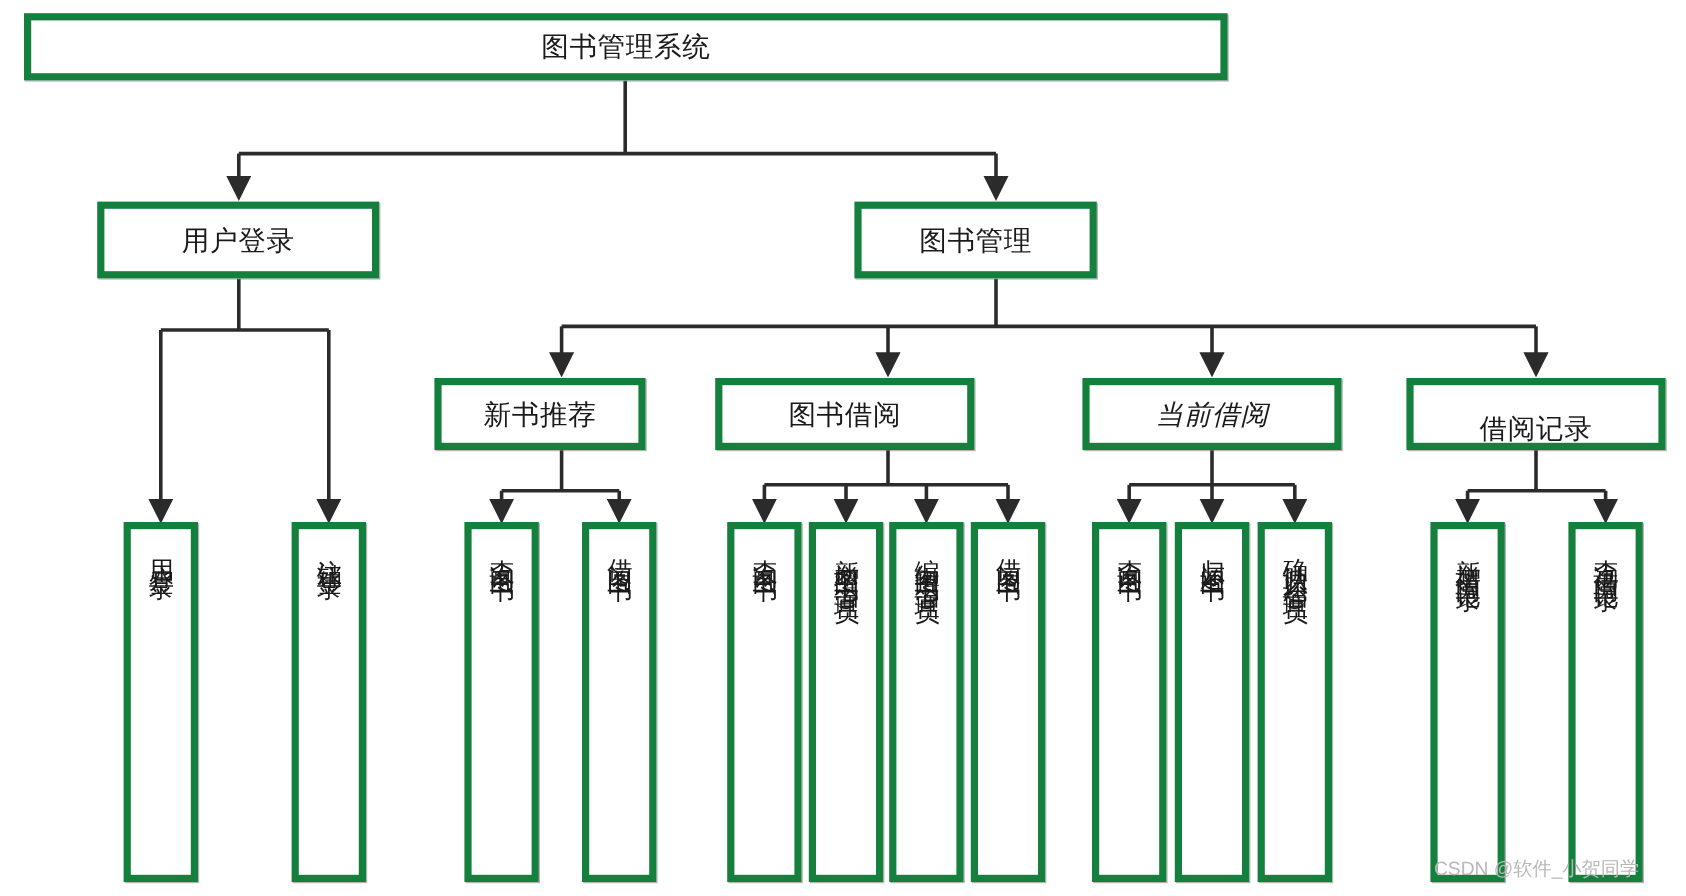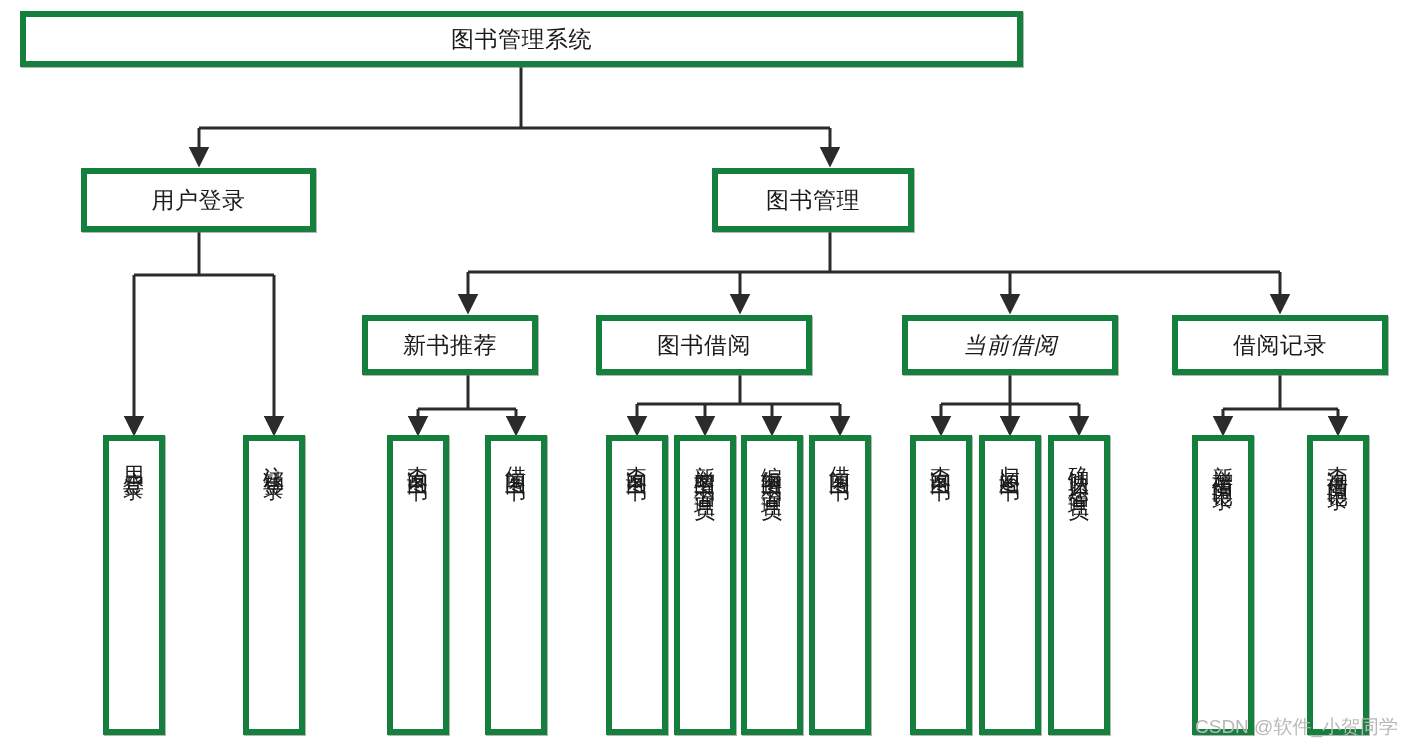--- a/index.html
+++ b/index.html
@@ -57,21 +57,21 @@
   .node.vert .node-label {
     writing-mode: vertical-rl;
     text-orientation: upright;
     font-size: 21px;
     line-height: 1.0;
     letter-spacing: 5px;
     white-space: nowrap;
   }
   .watermark {
     position: absolute;
-    font-size: 19px;
+    font-size: 16px;
     color: #b8b8b8;
     white-space: nowrap;
     user-select: none;
   }
 </style>
 </head>
 <body>
 
 <div id="diagram-root">
 
@@ -138,21 +138,21 @@
 
   <div class="node horiz" style="left:362px; top:315px; width:176px; height:60px;">
     <span class="node-label">新书推荐</span>
   </div>
   <div class="node horiz" style="left:596px; top:315px; width:216px; height:60px;">
     <span class="node-label">图书借阅</span>
   </div>
   <div class="node horiz" style="left:902px; top:315px; width:216px; height:60px;font-style:italic;">
     <span class="node-label">当前借阅</span>
   </div>
-  <div class="node horiz" style="left:1172px; top:315px; width:216px; height:60px;">
+  <div class="node horiz" style="left:1172px; top:315px; width:216px; height:60px;align-items:flex-end;">
     <span class="node-label">借阅记录</span>
   </div>
 
   <div class="node vert" style="left:103px; top:435px; width:62px; height:300px;">
     <span class="node-label">用户登录</span>
   </div>
   <div class="node vert" style="left:243px; top:435px; width:62px; height:300px;">
     <span class="node-label">注销登录</span>
   </div>
 

